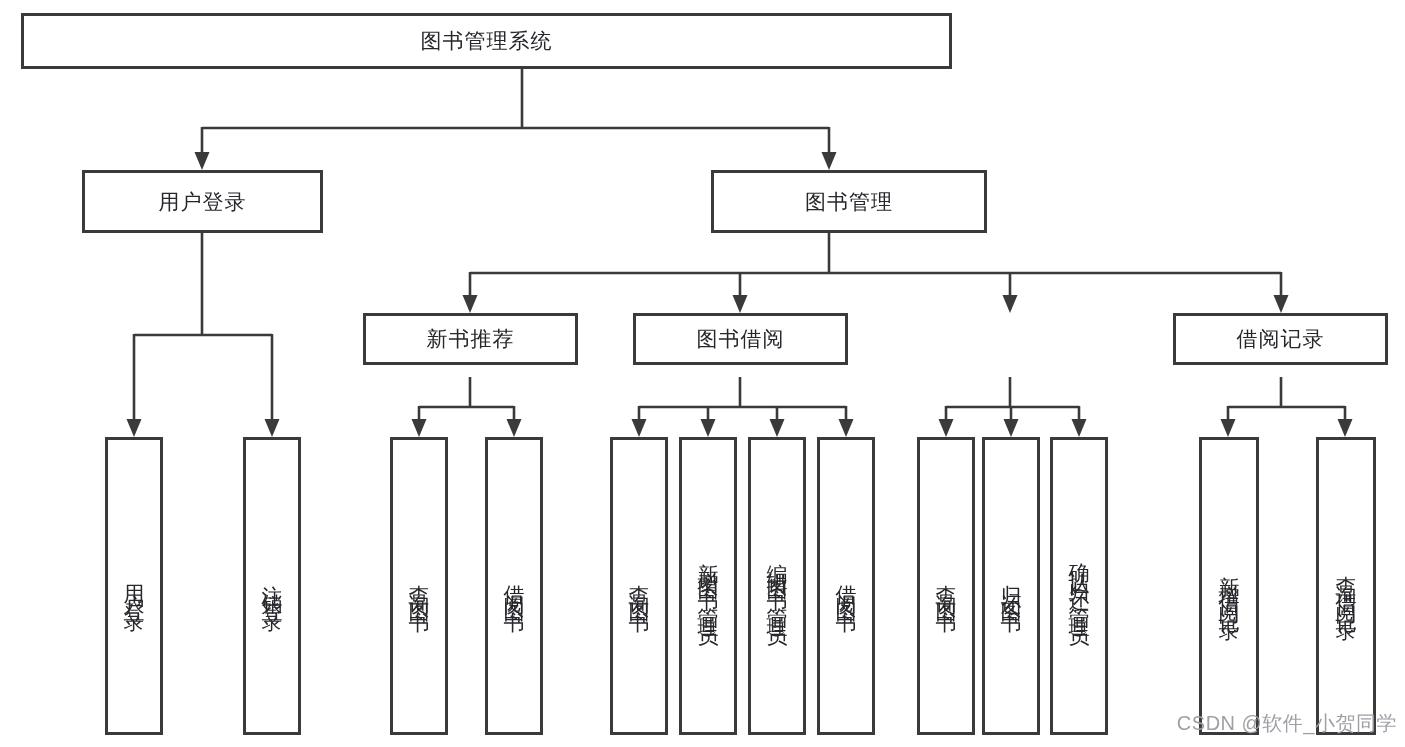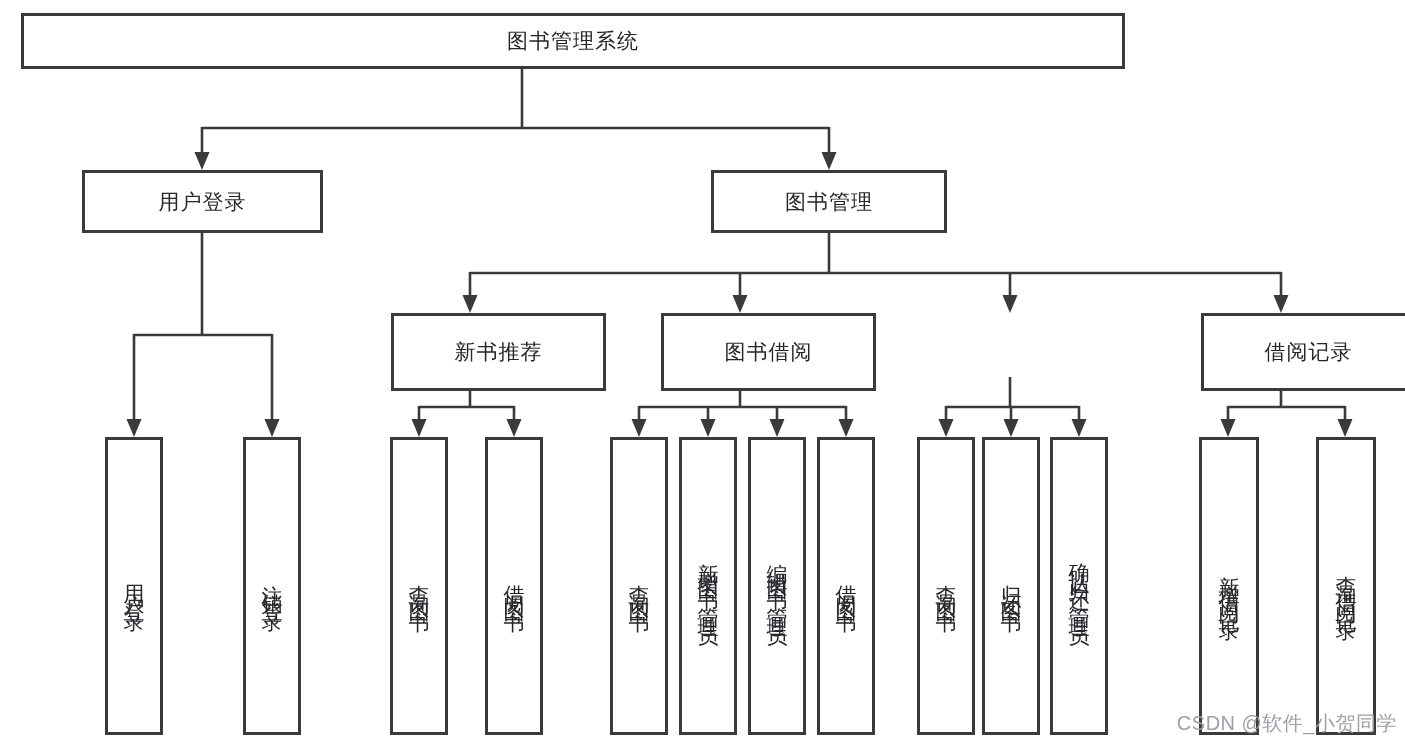--- a/index.html
+++ b/index.html
@@ -29,24 +29,24 @@
     background: #ffffff;
     border: 3px solid #3a3a3a;
     display: flex;
     align-items: center;
     justify-content: center;
     font-size: 21px;
     color: #26262b;
     letter-spacing: 1px;
     z-index: 2;
   }
-  .node.root   { left: 21px;   top: 13px;  width: 1104px; height: 56px; }
+  .node.root   { left: 21px;   top: 13px;  width: 931px; height: 56px; }
   .node.lv2a   { left: 82px;   top: 170px; width: 241px;  height: 63px; }
-  .node.lv2b   { left: 711px;  top: 170px; width: 236px;  height: 63px; }
-  .node.lv3    { top: 313px;   width: 215px; height: 78px; margin-left: 28px; }
+  .node.lv2b   { left: 711px;  top: 170px; width: 276px;  height: 63px; }
+  .node.lv3    { top: 313px;   width: 215px; height: 52px; }
   .node.lv3a   { left: 363px; }
   .node.lv3b   { left: 633px; }
   .node.lv3c   { left: 903px; }
   .node.lv3d   { left: 1173px; }
   .leaf {
     position: absolute;
     top: 437px;
     height: 298px;
     width: 58px;
     box-sizing: border-box;

